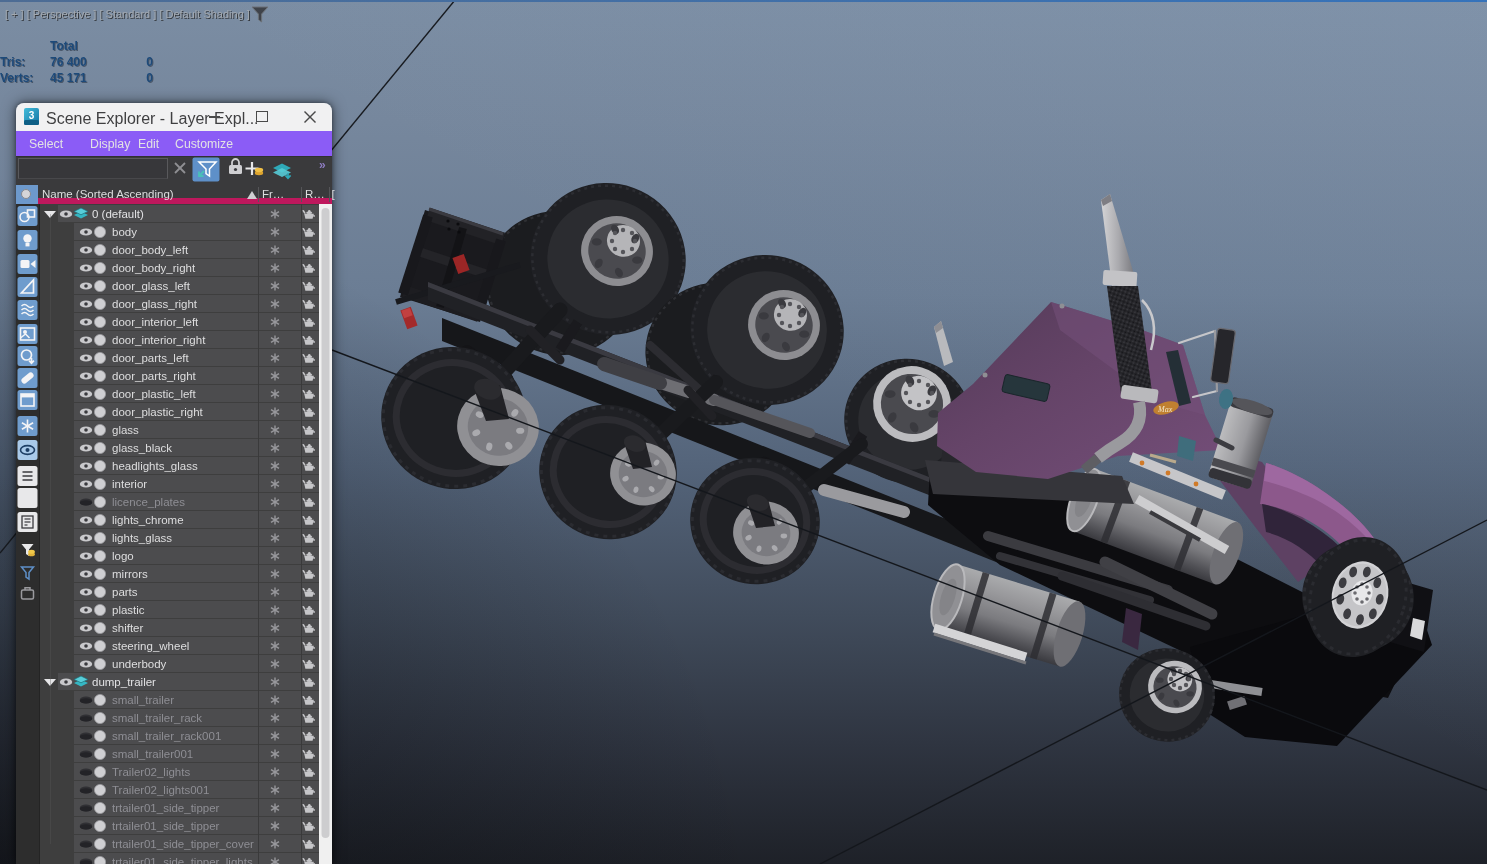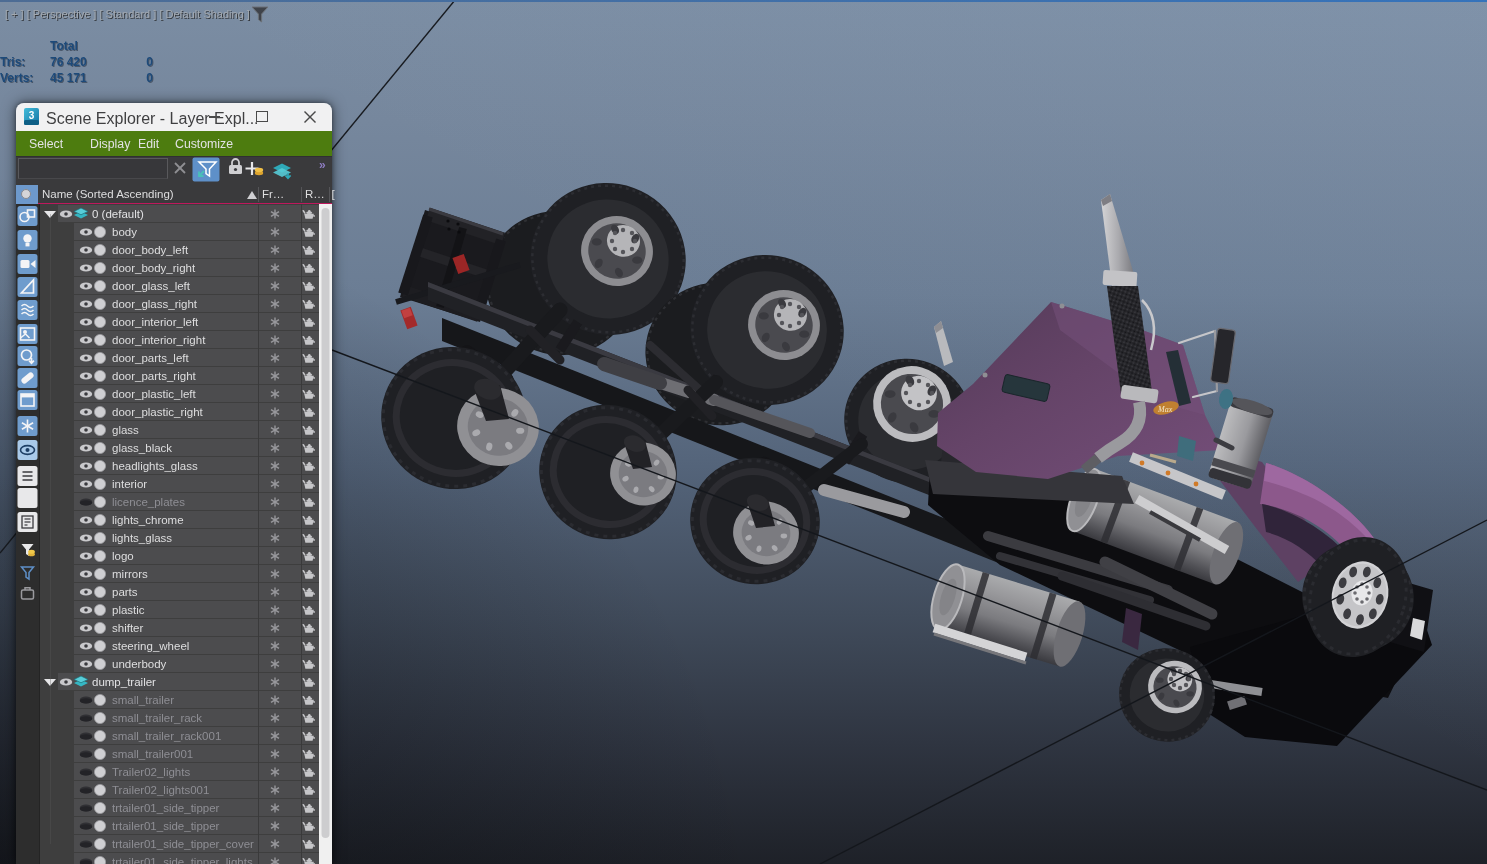--- a/index.html
+++ b/index.html
@@ -13,25 +13,25 @@
 #stats div{height:16px;line-height:16px;}
 .sl{display:inline-block;text-align:left;width:50px;}
 .sv{display:inline-block;text-align:left;width:40px;}
 .s0{display:inline-block;text-align:right;width:63px;}
 svg{position:absolute;left:0;top:0;z-index:1;}
 #panel{position:absolute;left:16px;top:103px;width:316px;height:761px;z-index:3;box-shadow:0 0 14px rgba(0,0,0,0.55), 0 0 4px rgba(0,0,0,0.4);border-radius:8px 8px 0 0;}
 
 #ptitle{position:absolute;left:0;top:0;width:316px;height:28px;background:#f1f1f2;border-radius:8px 8px 0 0;}
 #pttext{position:absolute;left:30px;top:7px;font-size:16px;color:#3f3f41;}
 .wbtn{position:absolute;display:block;}
-#pmenu{position:absolute;left:0;top:28px;width:316px;height:26px;background:#4d7c0f;border-bottom:1px solid #303032;box-sizing:border-box;}
+#pmenu{position:absolute;left:0;top:28px;width:316px;height:26px;background:#8b5cf6;border-bottom:1px solid #303032;box-sizing:border-box;}
 #pmenu span{position:absolute;top:6px;font-size:12.3px;color:#e2e2e4;}
 #ptool{position:absolute;left:0;top:54px;width:316px;height:28px;background:#3a3a3c;}
 #psearch{position:absolute;left:2px;top:1px;width:150px;height:21px;background:#37373a;border:1px solid #59595c;border-bottom-color:#48484b;box-sizing:border-box;}
-#phead{position:absolute;left:0;top:82px;width:316px;height:19px;background:#3a3a3c;border-bottom:1px solid #be185d;box-sizing:border-box;}
+#phead{position:absolute;left:0;top:82px;width:316px;height:19px;background:#3a3a3c;border-bottom:6px solid #be185d;box-sizing:border-box;}
 #phead span{font-size:11.5px;color:#dededf;}
 .chsep{position:absolute;top:2px;width:1px;height:15px;background:#555558;}
 #plist{position:absolute;left:0;top:101px;}
 </style>
 </head>
 <body>
 <div id="stage"></div>
 <div id="topline"></div>
 <svg id="scene" width="1487" height="864" viewBox="0 0 1487 864">
     <defs>
@@ -343,21 +343,21 @@
     <line x1="455" y1="0" x2="0" y2="553" stroke="#181b20" stroke-width="1.4"></line>
     <line x1="1487" y1="520" x2="820" y2="864" stroke="#14171c" stroke-width="1.4"></line>
     <line x1="332" y1="350" x2="1487" y2="790" stroke="#14171c" stroke-width="1.4"></line>
   </svg>
 <div id="vplabel">[ + ] [ Perspective ] [ Standard ] [ Default Shading ]</div>
 <svg width="20" height="18" viewBox="0 0 20 18" style="position:absolute;left:250px;top:6px;z-index:2;">
 <polygon points="2,1 18,1 11.6,8 11.6,16 8.4,13.6 8.4,8" fill="#3f434a" stroke="#6c7178" stroke-width="1"></polygon>
   </svg>
 <div id="stats">
  <div><span class="sl"></span><span class="sv">Total</span><span class="s0"></span></div>
- <div><span class="sl">Tris:</span><span class="sv">76 420</span><span class="s0">0</span></div>
+ <div><span class="sl">Tris:</span><span class="sv">76 400</span><span class="s0">0</span></div>
  <div><span class="sl">Verts:</span><span class="sv">45 171</span><span class="s0">0</span></div>
 </div>
 <div id="panel">
     <div id="ptitle"> 
       <svg width="15" height="17" viewBox="0 0 15 17" style="position:absolute;left:8px;top:5px;">  
         <defs>
           <linearGradient id="mx" x1="0" y1="0" x2="1" y2="1">
             <stop offset="0" stop-color="#43bcd9"></stop>
             <stop offset="1" stop-color="#1274a4"></stop>
           </linearGradient>

